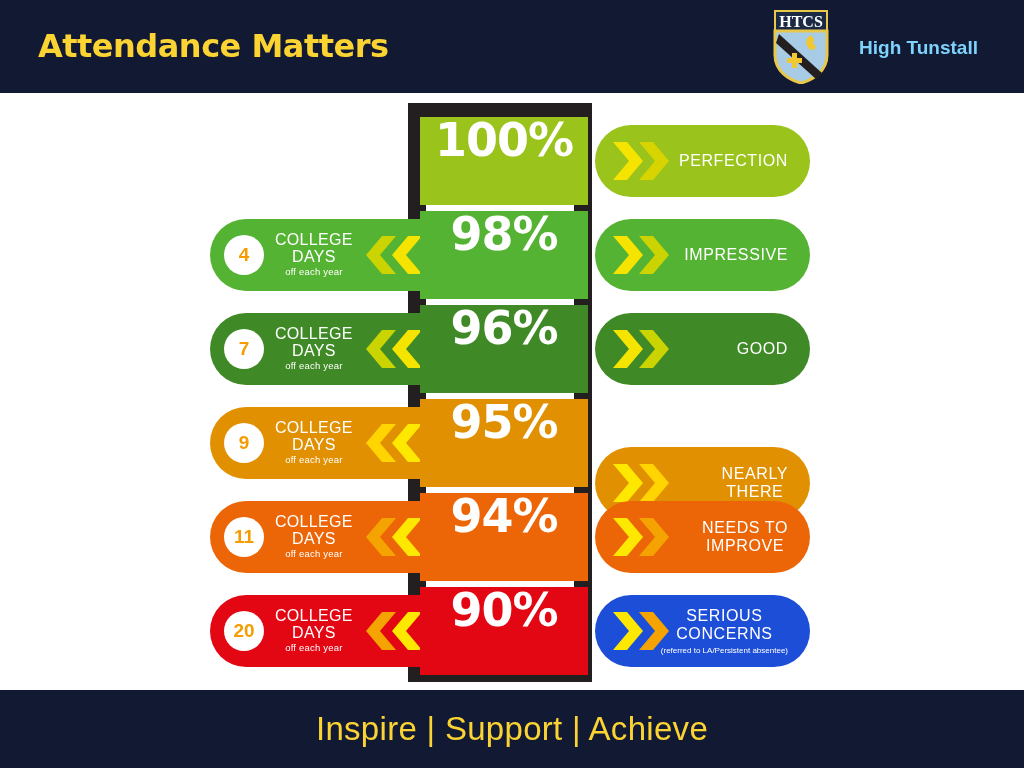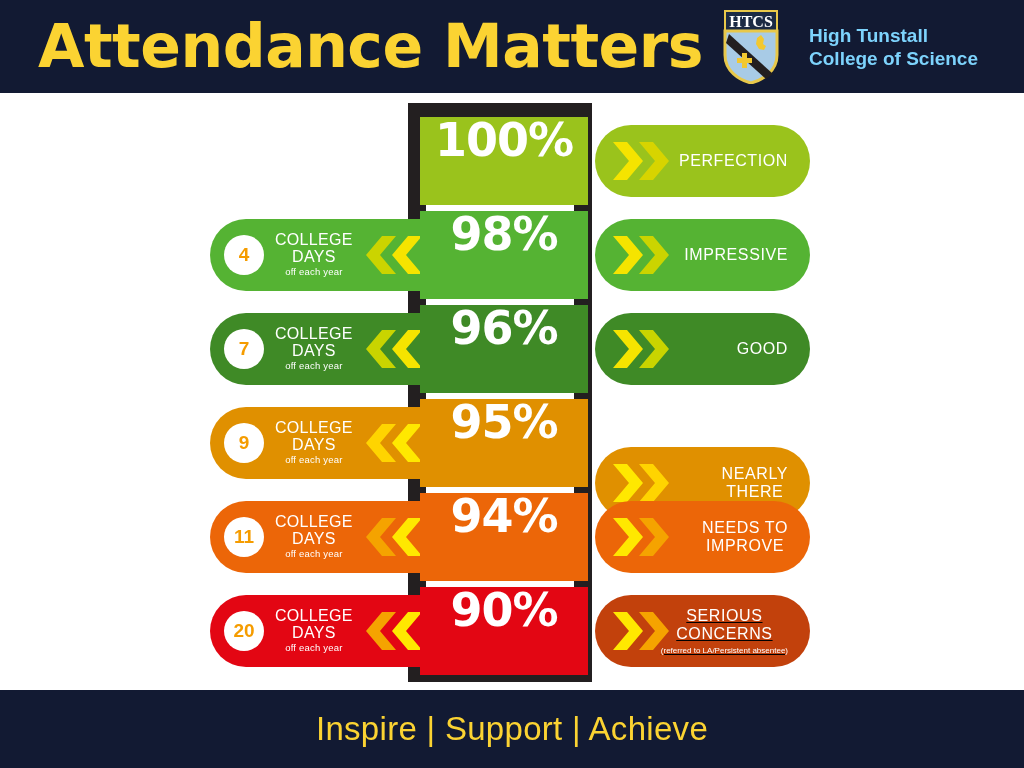--- a/index.html
+++ b/index.html
@@ -11,21 +11,21 @@
   }
   .poster{position:relative;width:1024px;height:768px;background:#ffffff;}
 
   
   .header{
     position:absolute;left:0;top:0;width:1024px;height:93px;
     background:#121A33;
   }
   .header-title{
     position:absolute;left:38px;top:14px;
-    font-size:60px;font-weight:bold;letter-spacing:-0.5px;
+    font-size:32px;font-weight:bold;letter-spacing:-0.5px;
     color:#FBD332;line-height:64px;white-space:nowrap;
     font-family:"DejaVu Sans", sans-serif;
   }
   .logo-block{
     position:absolute;right:46px;top:8px;height:78px;
     display:flex;align-items:center;gap:30px;
   }
   .crest{width:56px;height:74px;display:block;}
   .logo-text{
     color:#7dd3fc;font-size:19px;font-weight:bold;line-height:23px;
@@ -111,21 +111,20 @@
       <svg class="crest" viewBox="0 0 56 74">
         <rect x="2" y="1" width="52" height="20" fill="#1b2a44" stroke="#E8C84A" stroke-width="2"></rect>
         <text x="28" y="17" font-family="Liberation Serif, serif" font-size="16" font-weight="bold" fill="#ffffff" text-anchor="middle">HTCS</text>
         <path d="M2 21 H54 V45 C54 61 40 70 28 73 C16 70 2 61 2 45 Z" fill="#A8CBE6" stroke="#E8C84A" stroke-width="3"></path>
         <path d="M6 24 L50 64 L43 69 L3 33 Z" fill="#231F20"></path>
         <path d="M34 28 l4 -3 3 4 -1 5 3 2 -2 4 -5 -1 -3 -5 z" fill="#F2C830"></path>
         <path d="M14 48 h5 v-5 h5 v5 h5 v5 h-5 v5 h-5 v-5 h-5 z" fill="#F2C830"></path>
       </svg>
       <div class="logo-text">
         <div>High Tunstall</div>
-        <div>College of Science</div>
       </div>
     </div>
   </div>
 
   <div class="board">
     <div class="rail rail-left"></div>
     <div class="rail rail-right"></div>
     <div class="rail-foot" style="left:408px;top:10px;width:184px;"></div>
     <div class="rail-foot" style="left:408px;top:573px;width:184px;"></div>
     <div id="rows">
@@ -258,21 +257,21 @@
               <div class="l3">off each year</div>
             </div>
             <div class="chev-left"><svg width="70" height="38" viewBox="0 0 70 38">
                 <path d="M30 0 L14 19 L30 38 L44 38 L28 19 L44 0 Z" fill="#F5A300"></path>
                 <path d="M56 0 L40 19 L56 38 L70 38 L54 19 L70 0 Z" fill="#FFE800"></path>
               </svg></div>
           </div>
           <div class="rung" style="background: rgb(227, 6, 19);">
             <div class="rung-num">90%</div>
           </div>
-          <div class="pill-right" style="background: #c2410c; text-decoration: underline;">
+          <div class="pill-right" style="background: #1d4ed8;">
             <div class="chev-right"><svg width="70" height="38" viewBox="0 0 70 38">
                 <path d="M0 0 L16 19 L0 38 L14 38 L30 19 L14 0 Z" fill="#FFE800"></path>
                 <path d="M26 0 L42 19 L26 38 L40 38 L56 19 L40 0 Z" fill="#F5A300"></path>
               </svg></div>
             <div class="rlabel">
               <div>SERIOUS</div>
               <div>CONCERNS</div>
               <span class="rsub">(referred to LA/Persistent absentee)</span>
             </div>
           </div>

